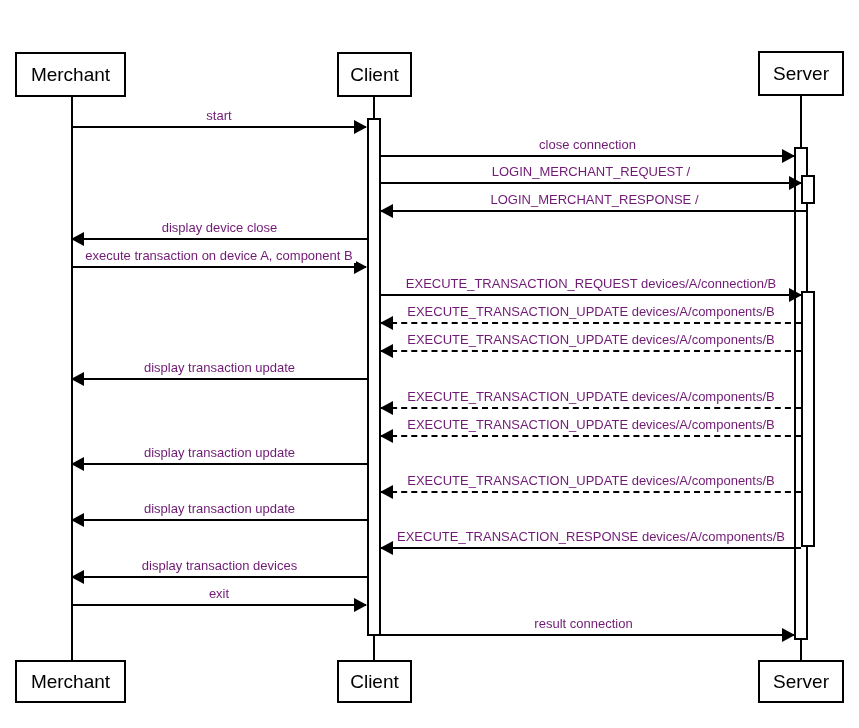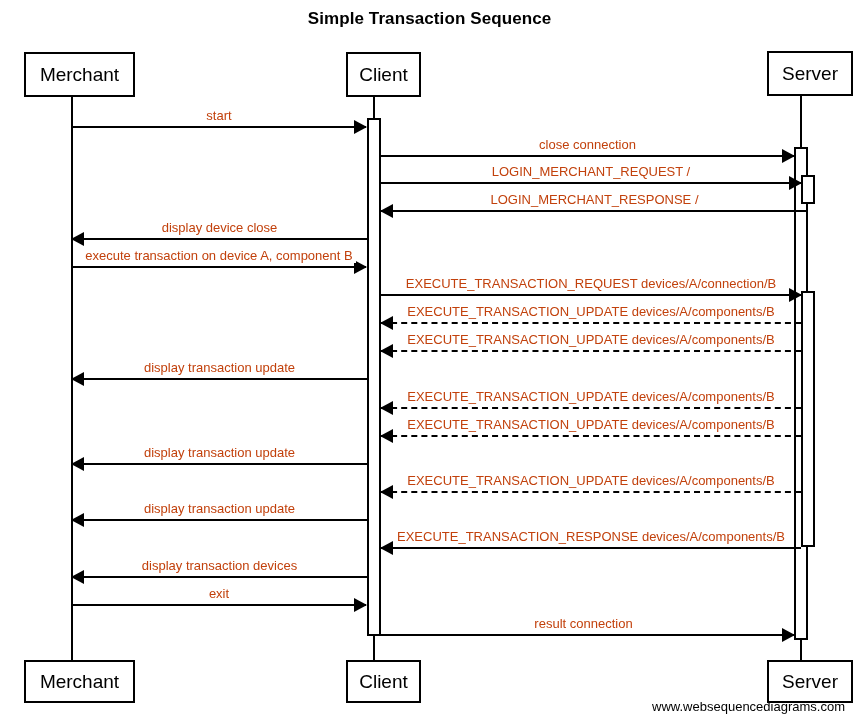--- a/index.html
+++ b/index.html
@@ -39,21 +39,20 @@
   .actor-box {
     position: absolute;
     border: 2px solid #000;
     background: #fff;
     box-sizing: border-box;
     display: flex;
     align-items: center;
     justify-content: center;
     font-size: 19px;
     color: #000;
-    margin-left: 9px;
   }
   
   .lifeline {
     position: absolute;
     width: 2px;
     background: #000;
   }
   
   .activation {
     position: absolute;
@@ -94,34 +93,33 @@
     border-right: 13px solid #000;
   }
   .msg .label {
     position: absolute;
     left: 0;
     width: 100%;
     top: -18px;
     text-align: center;
     font-size: 13px;
     white-space: nowrap;
-    color: #c2410c;
+    color: #701a75;
     background: transparent;
   }
   .msg .label span {
     background: #fff;
     padding: 0 3px;
   }
 </style>
 </head>
 <body>
 
 <div id="canvas">
 
-  <div class="title">Simple Transaction Sequence</div>
 
   <div class="lifeline" style="left:71px; top:97px; height:564px;"></div>
   <div class="lifeline" style="left:373px; top:97px; height:564px;"></div>
   <div class="lifeline" style="left:800px; top:96px; height:565px;"></div>
 
   <div class="actor-box" style="left:15px; top:52px; width:111px; height:45px;">
     <span>Merchant</span>
   </div>
   <div class="actor-box" style="left:337px; top:52px; width:75px; height:45px;">
     <span>Client</span>
@@ -252,15 +250,14 @@
     <div class="head"></div>
     <div class="label"><span>exit</span></div>
   </div>
 
   <div class="msg to-right" style="left:373px; top:634px; width:421px;">
     <div class="line"></div>
     <div class="head"></div>
     <div class="label"><span>result connection</span></div>
   </div>
 
-  <div class="footer">www.websequencediagrams.com</div>
 
 </div>
 
 </body></html>

